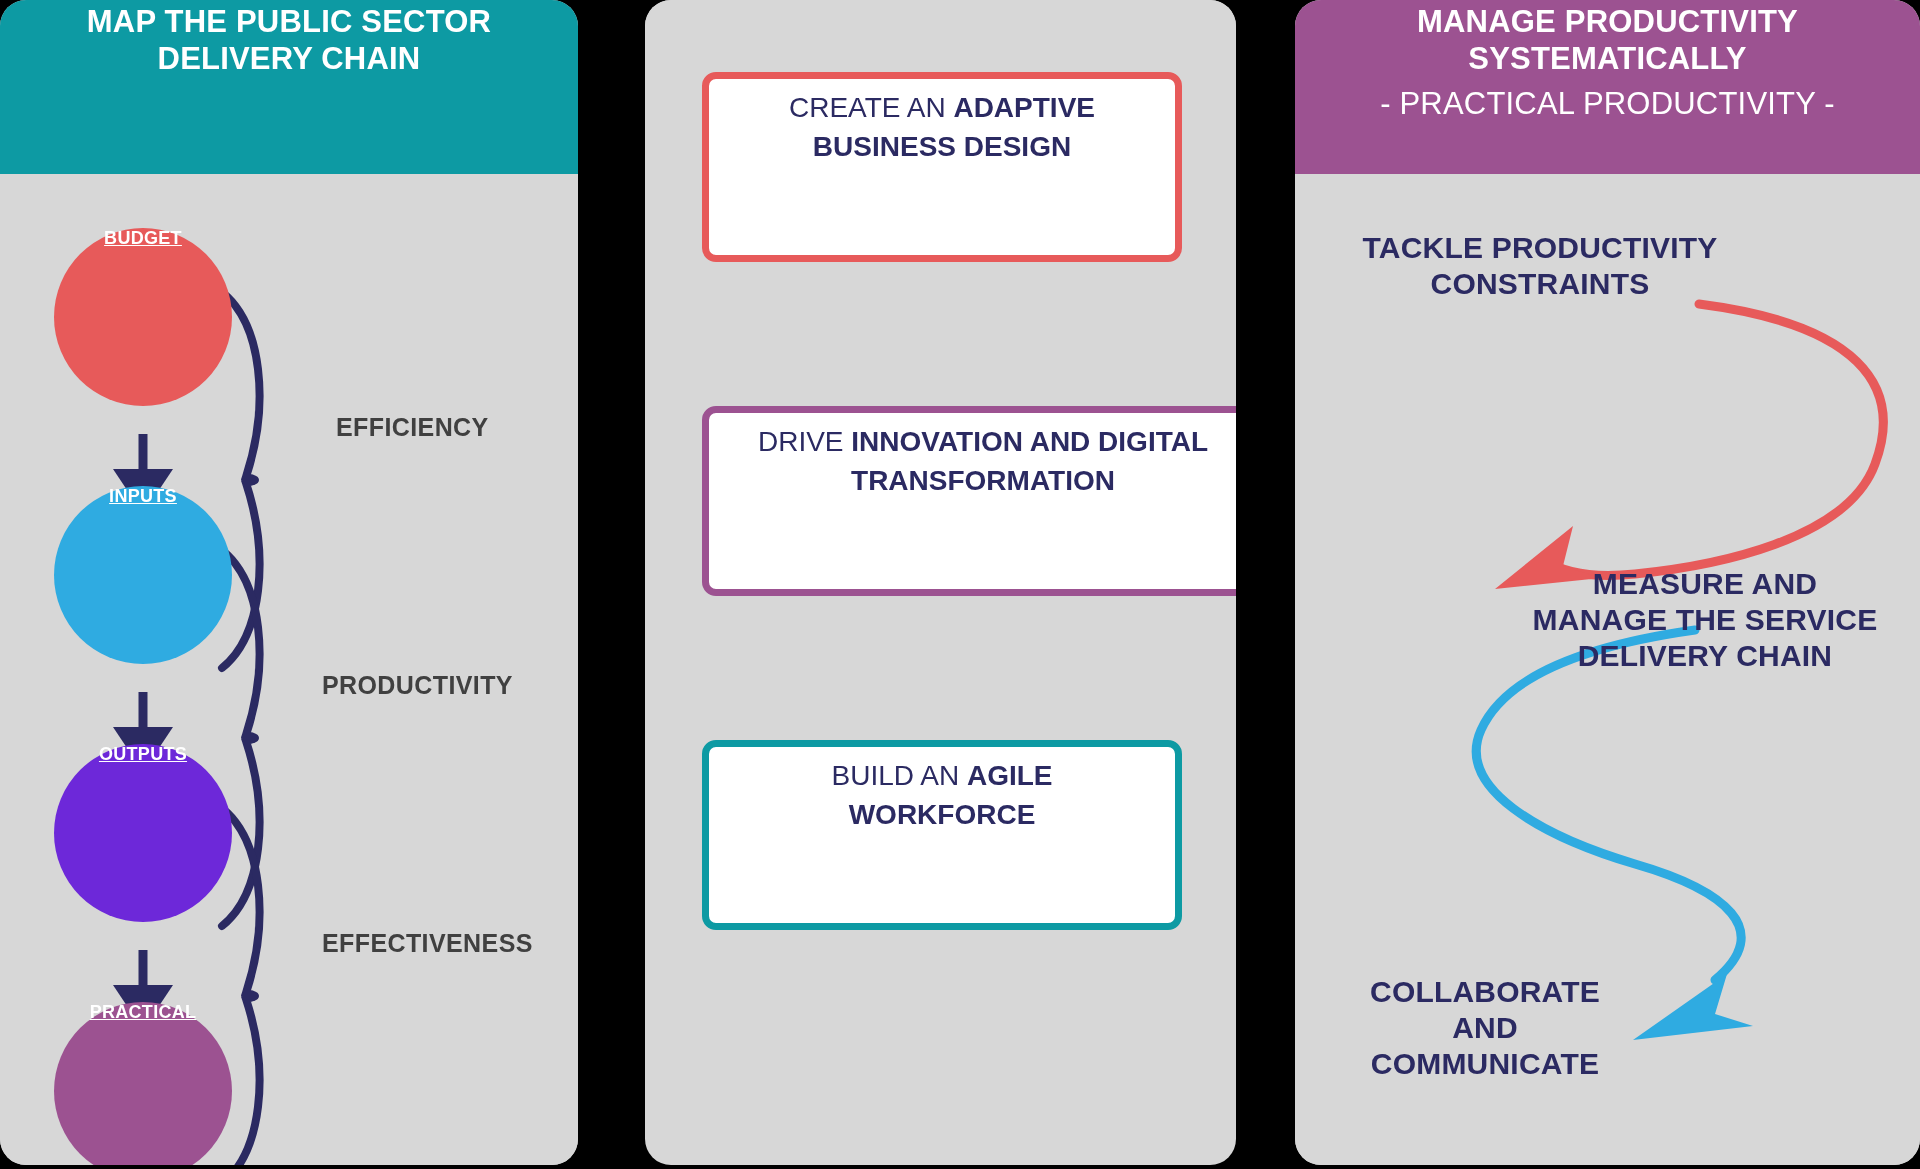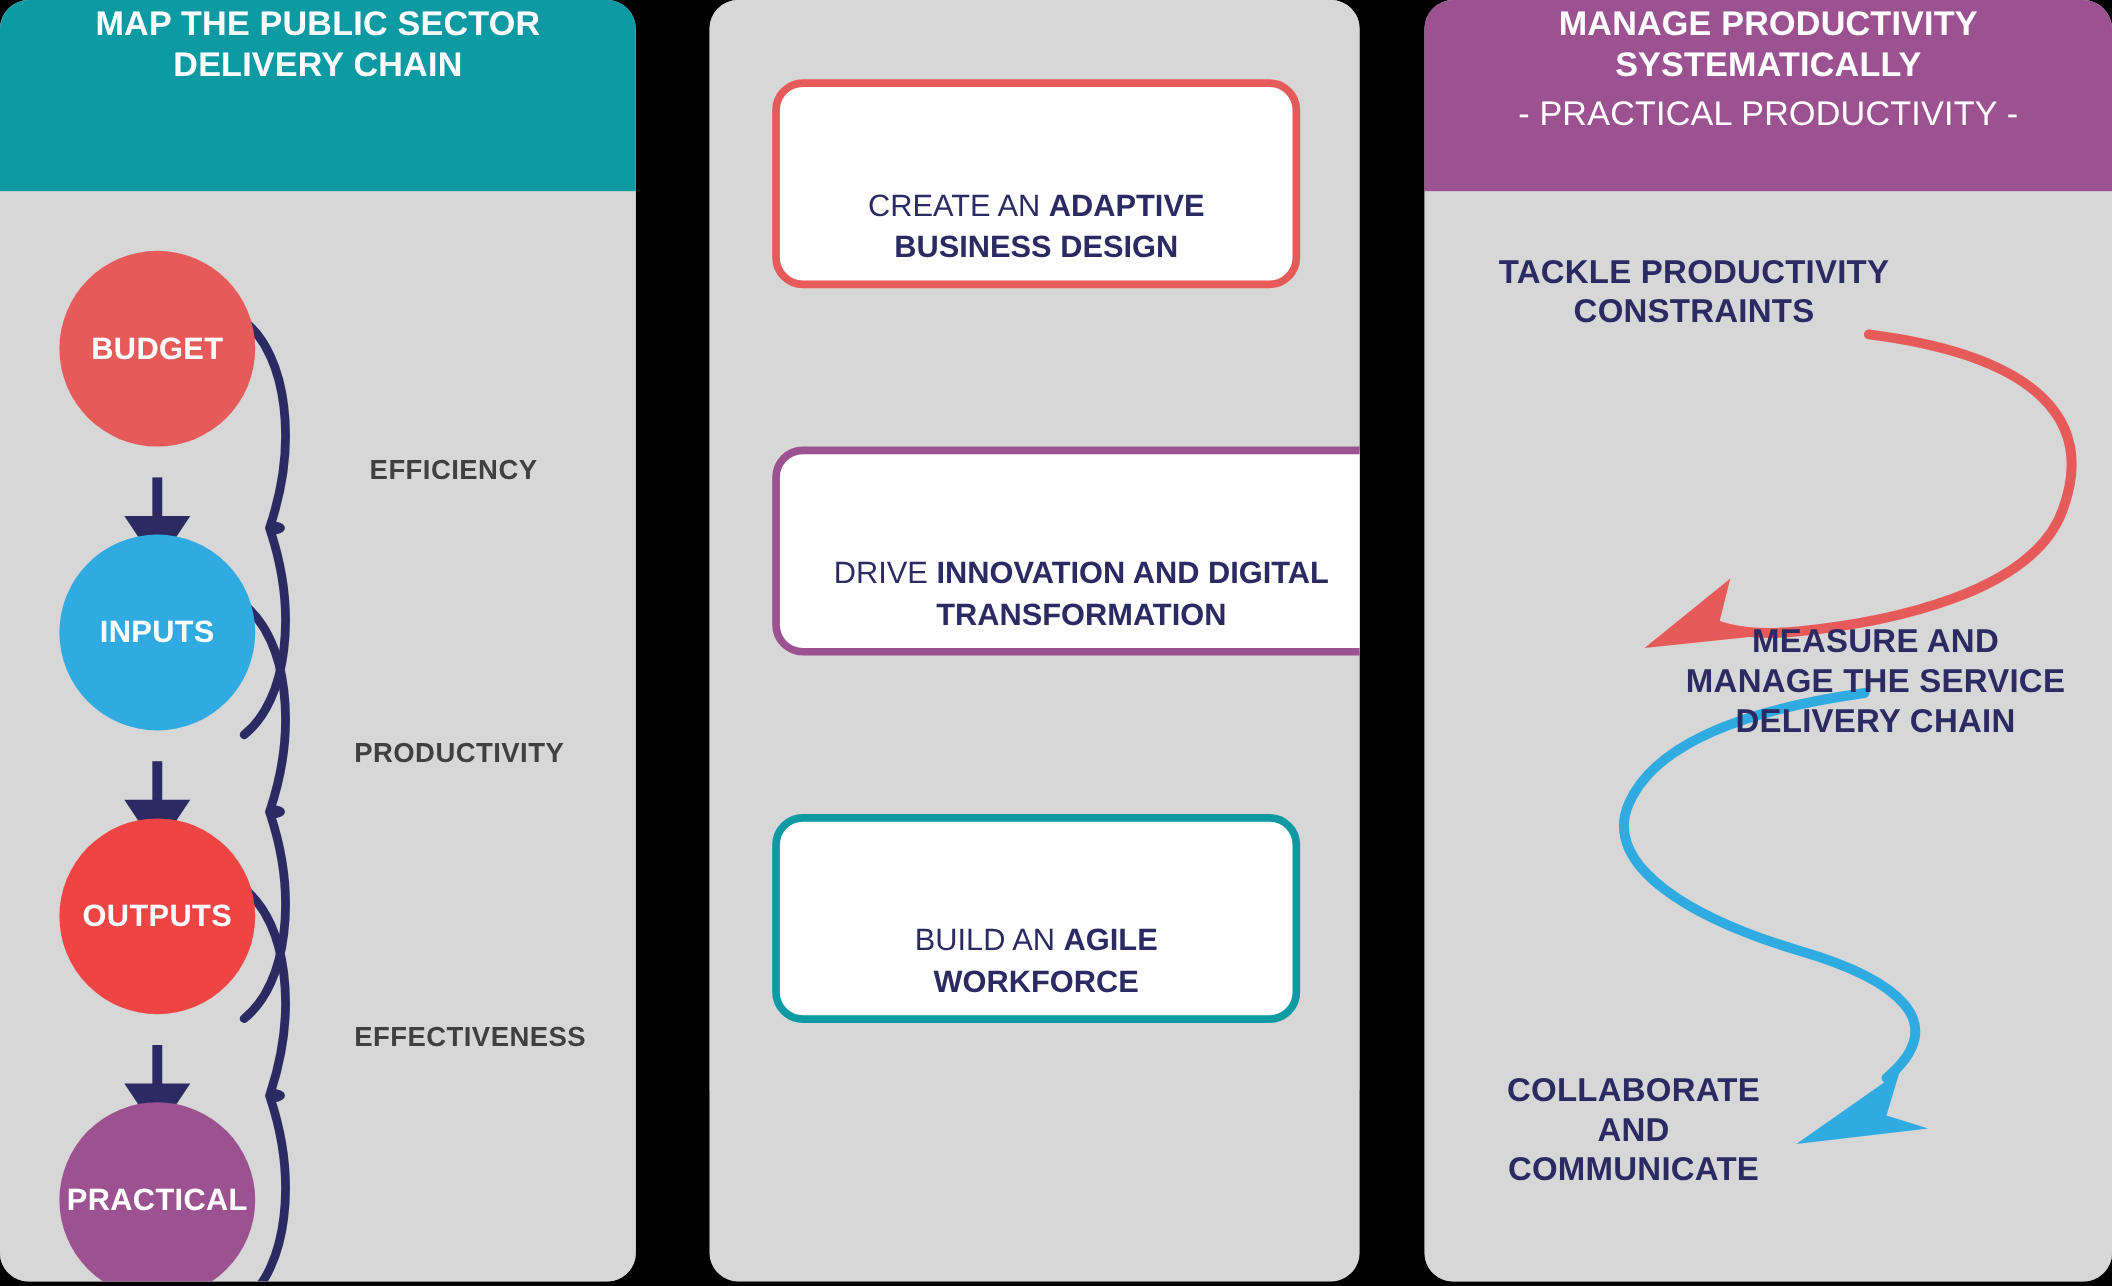--- a/index.html
+++ b/index.html
@@ -60,45 +60,45 @@
     background: #d7d7d7;
   }
 
   
   .chain-svg { position: absolute; left: 0; top: 0; }
 
   .node-circle {
     position: absolute;
     border-radius: 50%;
     display: flex;
-    align-items: center;
     justify-content: center;
     color: #ffffff;
     font-weight: bold;
-    font-size: 28px;
+    font-size: 18px;
     letter-spacing: 0.3px;
+    text-decoration: underline;
   }
 
   .brace-label {
     position: absolute;
     color: #404040;
     font-weight: bold;
     font-size: 25px;
     letter-spacing: 0.4px;
     white-space: nowrap;
   }
 
   
   .driver-card {
     position: absolute;
     background: #ffffff;
-    border-radius: 28px;
+    border-radius: 14px;
     border: 7px solid #4c1d95;
     display: flex;
-    align-items: flex-end;
+    align-items: flex-start;
     justify-content: center;
     text-align: center;
     color: #2b2a62;
     font-size: 28px;
     line-height: 1.38;
     padding: 10px 26px;
   }
   .driver-card .lead  { font-weight: normal; }
   .driver-card .bold  { font-weight: bold; }
 
@@ -148,21 +148,21 @@
 
         <path d="M 222 634 C 262 666, 270 746, 246 819 C 258 822, 258 822, 246 825 C 270 898, 262 978, 222 1010" fill="none" stroke="#2b2a62" stroke-width="8" stroke-linecap="round"></path>
       </svg>
 
       <div class="node-circle" id="node-0" style="left: 54px; top: 54px; width: 178px; height: 178px; background: rgb(231, 90, 90);">
         <span>BUDGET</span>
       </div>
       <div class="node-circle" id="node-1" style="left: 54px; top: 312px; width: 178px; height: 178px; background: rgb(47, 171, 225);">
         <span>INPUTS</span>
       </div>
-      <div class="node-circle" id="node-2" style="left: 54px; top: 570px; width: 178px; height: 178px; background: #ef4444;">
+      <div class="node-circle" id="node-2" style="left: 54px; top: 570px; width: 178px; height: 178px; background: #6d28d9;">
         <span>OUTPUTS</span>
       </div>
       <div class="node-circle" id="node-3" style="left: 54px; top: 828px; width: 178px; height: 178px; background: rgb(156, 82, 145);">
         <span>PRACTICAL</span>
       </div>
 
       <div class="brace-label" style="left:336px; top:239px;">EFFICIENCY</div>
       <div class="brace-label" style="left:322px; top:497px;">PRODUCTIVITY</div>
       <div class="brace-label" style="left:322px; top:755px;">EFFECTIVENESS</div>
     </div>

